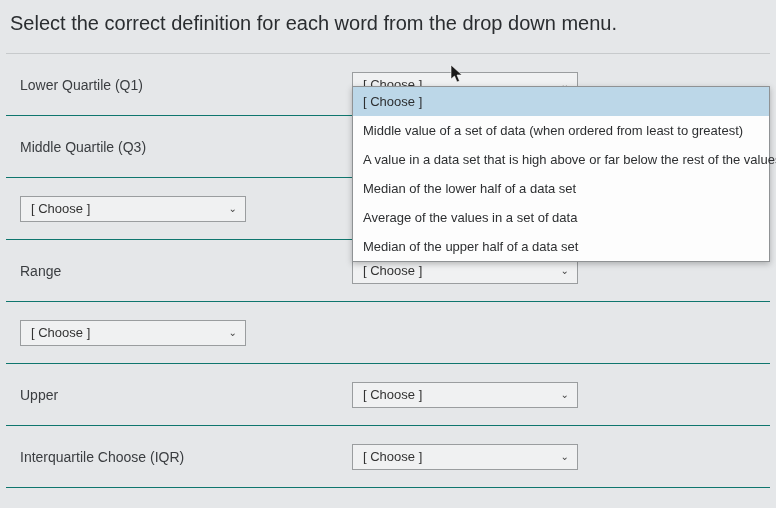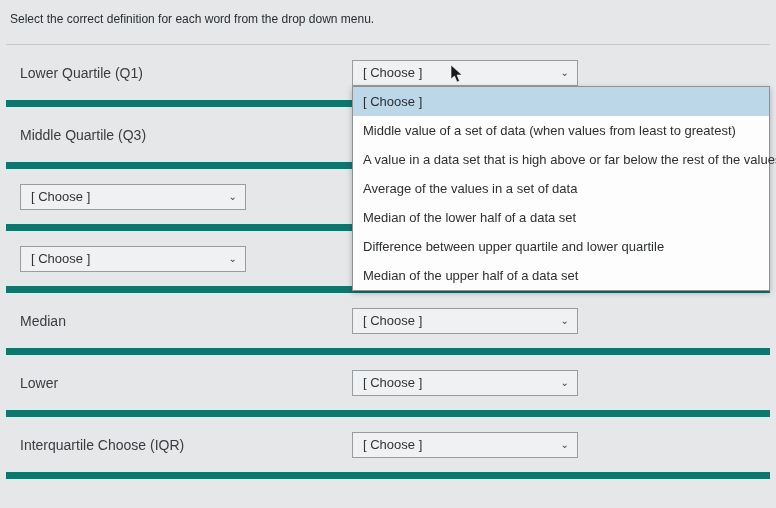--- a/index.html
+++ b/index.html
@@ -6,31 +6,31 @@
   html, body { width: 776px; height: 508px; overflow: hidden; }
   body {
     font-family: "Helvetica Neue", Arial, sans-serif;
     background: #e5e7e9;
     color: #2c2f33;
     font-size: 14px;
     position: relative;
   }
   .prompt {
     padding: 12px 10px 18px 10px;
-    font-size: 12px;
+    font-size: 20px;
     color: #2a2d30;
   }
   .form-area {
     border-top: 1px solid #c7cacc;
     margin: 0 6px;
   }
   .row {
     display: flex;
     align-items: center;
-    border-bottom: 7px solid #0f766e;
+    border-bottom: 1px solid #0f766e;
     min-height: 62px;
     padding: 0 14px;
   }
   .row .label {
     flex: 0 0 332px;
     color: #3a3d40;
     font-size: 14px;
   }
   .select {
     flex: 0 0 226px;
@@ -103,59 +103,58 @@
   </div>
 
   <div class="row">
     <div class="select">
       <span>[ Choose ]</span>
       <span class="chev">⌄</span>
     </div>
   </div>
 
   <div class="row">
+    <div class="label">Range</div>
     <div class="select">
       <span>[ Choose ]</span>
       <span class="chev">⌄</span>
     </div>
   </div>
 
   <div class="row">
-    <div class="label">Median</div>
     <div class="select">
       <span>[ Choose ]</span>
       <span class="chev">⌄</span>
     </div>
   </div>
 
   <div class="row">
-    <div class="label">Lower</div>
+    <div class="label">Upper</div>
     <div class="select">
       <span>[ Choose ]</span>
       <span class="chev">⌄</span>
     </div>
   </div>
 
   <div class="row">
     <div class="label">Interquartile Choose (IQR)</div>
     <div class="select">
       <span>[ Choose ]</span>
       <span class="chev">⌄</span>
     </div>
   </div>
 
 </div>
 
 <div class="dropdown">
   <div class="opt hl">[ Choose ]</div>
-  <div class="opt">Middle value of a set of data (when values from least to greatest)</div>
+  <div class="opt">Middle value of a set of data (when ordered from least to greatest)</div>
   <div class="opt">A value in a data set that is high above or far below the rest of the values</div>
+  <div class="opt">Median of the lower half of a data set</div>
   <div class="opt">Average of the values in a set of data</div>
-  <div class="opt">Median of the lower half of a data set</div>
-  <div class="opt">Difference between upper quartile and lower quartile</div>
   <div class="opt">Median of the upper half of a data set</div>
 </div>
 
 <div class="cursor">
   <svg width="14" height="20" viewBox="0 0 14 20">
     <path d="M1 1 L1 15 L4.5 12 L7 18 L9.5 17 L7 11 L12 11 Z" fill="#1a1a1a" stroke="#fff" stroke-width="0.6"></path>
   </svg>
 </div>
 
 </body></html>

